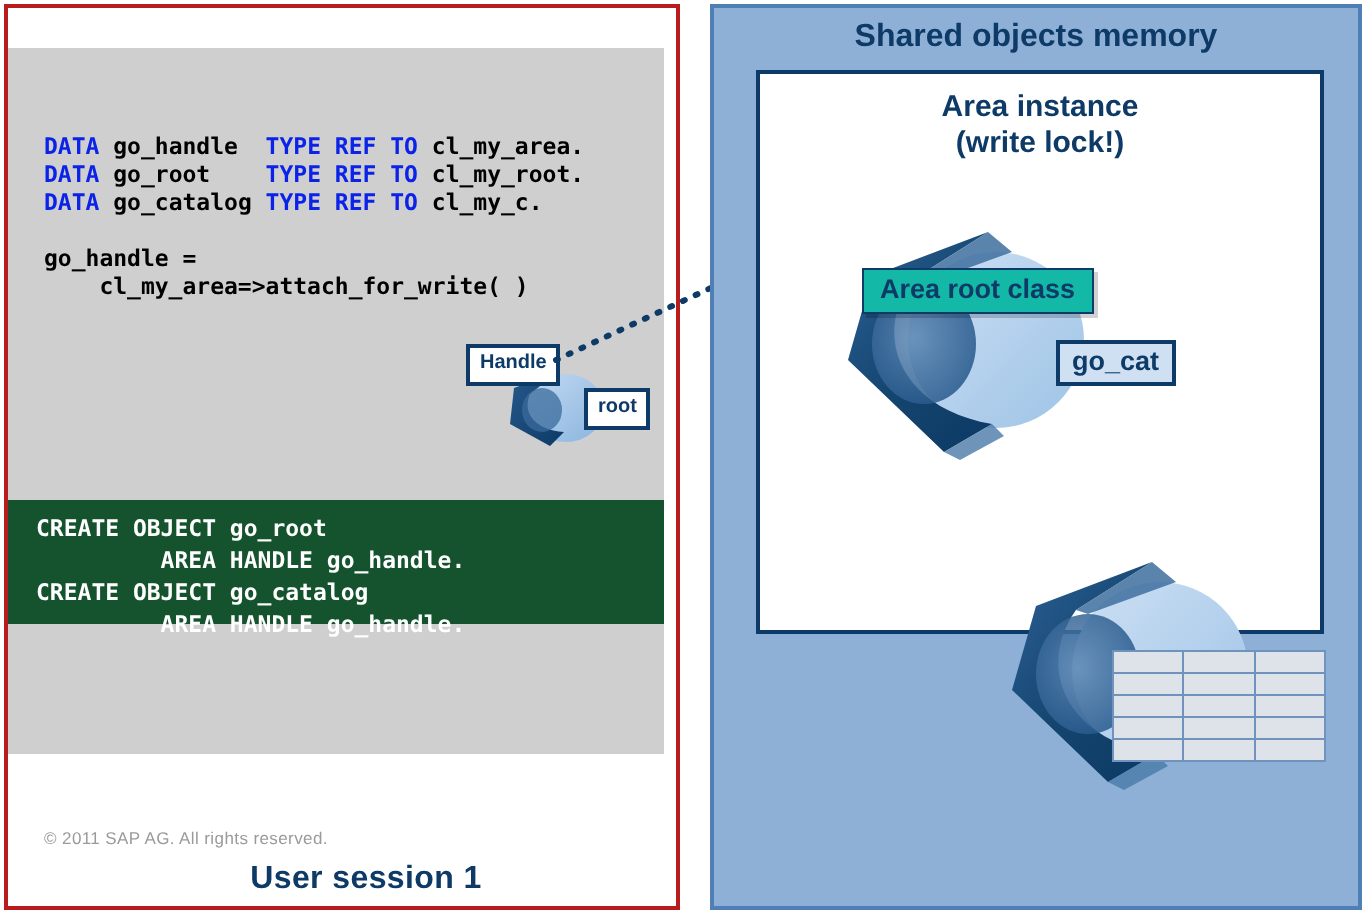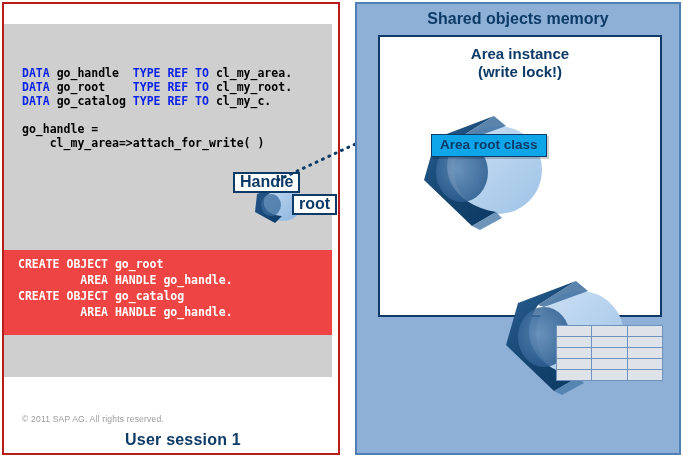--- a/index.html
+++ b/index.html
@@ -21,22 +21,22 @@
     background:#cfcfcf;
   }
   #code-block-light{
     position:absolute;left:18px;top:42px;width:310px;
     white-space:pre;
     font-family:"DejaVu Sans Mono","Liberation Mono",monospace;
     font-size:11.5px;line-height:14px;font-weight:bold;color:#000000;
   }
   #code-block-light .kw{color:#0b22e8;}
   #code-dark{
-    position:absolute;left:0px;top:226px;width:328px;height:85px;
-    background:#ef4444;
+    position:absolute;left:0px;top:226px;width:328px;height:62px;
+    background:#14532d;
   }
   #code-block-dark{
     position:absolute;left:14px;top:6px;
     white-space:pre;
     font-family:"DejaVu Sans Mono","Liberation Mono",monospace;
     font-size:11.5px;line-height:16px;font-weight:bold;color:#ffffff;
   }
   #copyright{
     position:absolute;left:18px;top:350px;
     font-size:8.5px;color:#9a9a9a;letter-spacing:.2px;
@@ -45,21 +45,21 @@
   }
   #left-footer{
     position:absolute;left:0;bottom:4px;width:358px;text-align:center;
     font-size:16px;font-weight:bold;color:#0d3a66;letter-spacing:.2px;
   }
 
   
   .chip{
     position:absolute;
     background:#ffffff;border:2px solid #0d3a66;
-    font-size:16px;font-weight:bold;color:#0d3a66;
+    font-size:10px;font-weight:bold;color:#0d3a66;
     padding:1px 5px 2px 5px;line-height:14px;white-space:nowrap;
   }
   #chip-handle{left:229px;top:168px;}
   #chip-root{left:288px;top:190px;}
 
   
   #glyph-left{position:absolute;left:245px;top:178px;width:56px;height:44px;}
 
   
   #connector{position:absolute;left:276px;top:128px;width:110px;height:56px;}
@@ -81,21 +81,21 @@
     position:absolute;left:0;top:8px;width:100%;text-align:center;
     font-size:15px;font-weight:bold;color:#0d3a66;line-height:18px;
   }
 
   .obj-wrap{position:absolute;}
   #obj-root{left:30px;top:75px;width:150px;height:118px;}
   #obj-catalog{left:112px;top:240px;width:150px;height:118px;}
 
   .box-label{
     position:absolute;
-    background:#0ea5e9;border:1.5px solid #0d3a66;
+    background:#14b8a6;border:1.5px solid #0d3a66;
     font-size:13.5px;font-weight:bold;color:#0d3a66;
     padding:2px 8px 3px 8px;white-space:nowrap;line-height:16px;
     box-shadow:2px 2px 0 rgba(0,0,0,.18);
   }
   #label-area-root{left:51px;top:97px;}
   #label-go-cat{
     left:148px;top:133px;background:#cfe0f3;border:2px solid #0d3a66;
     box-shadow:none;font-size:13.5px;padding:1px 6px 2px 6px;
   }
   #label-catalog{left:132px;top:261px;}
@@ -189,20 +189,21 @@
       </defs>
       <ellipse cx="88" cy="58" rx="44" ry="44" fill="url(#gr2)"></ellipse>
       <path d="M84 4 L26 26 L14 68 L62 114 L86 100
                C40 92 26 56 46 28 Z" fill="url(#gr1)"></path>
       <path d="M84 4 L96 14 L52 30 L46 28 Z" fill="#3e6f9f" opacity=".85"></path>
       <ellipse cx="52" cy="60" rx="26" ry="30" fill="url(#gr3)" opacity=".85"></ellipse>
       <path d="M62 114 L86 100 L92 106 L70 118 Z" fill="#4a7aa8" opacity=".8"></path>
     </svg>
 
     <div id="label-area-root" class="box-label">Area root class</div>
+    <div id="label-go-cat" class="box-label">go_cat</div>
 
     <svg class="obj-wrap" id="obj-catalog" viewBox="0 0 150 118">
       <ellipse cx="88" cy="58" rx="44" ry="44" fill="url(#gr2)"></ellipse>
       <path d="M84 4 L26 26 L14 68 L62 114 L86 100
                C40 92 26 56 46 28 Z" fill="url(#gr1)"></path>
       <path d="M84 4 L96 14 L52 30 L46 28 Z" fill="#3e6f9f" opacity=".85"></path>
       <ellipse cx="52" cy="60" rx="26" ry="30" fill="url(#gr3)" opacity=".85"></ellipse>
       <path d="M62 114 L86 100 L92 106 L70 118 Z" fill="#4a7aa8" opacity=".8"></path>
     </svg>
 

